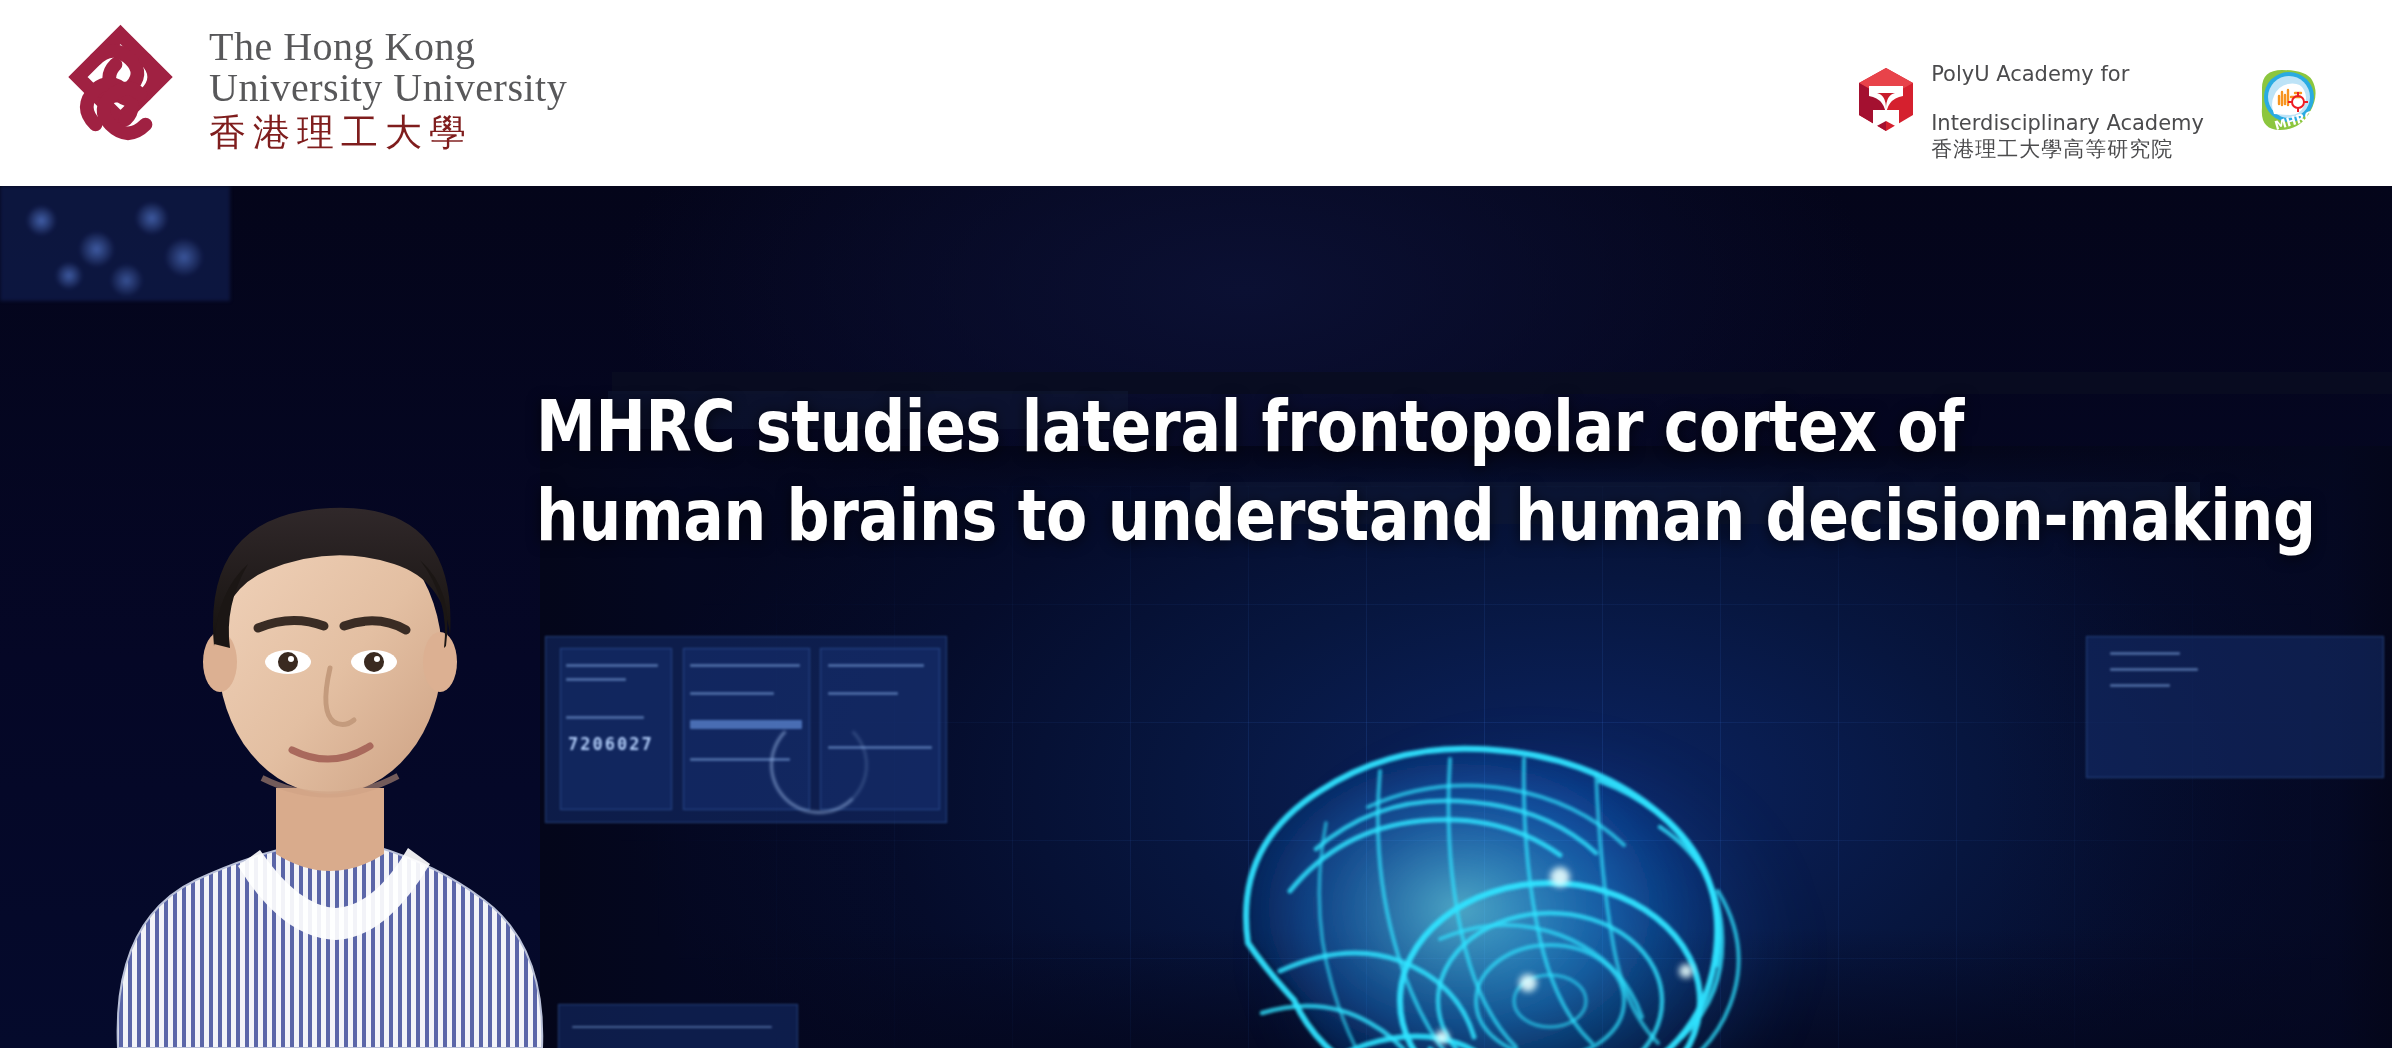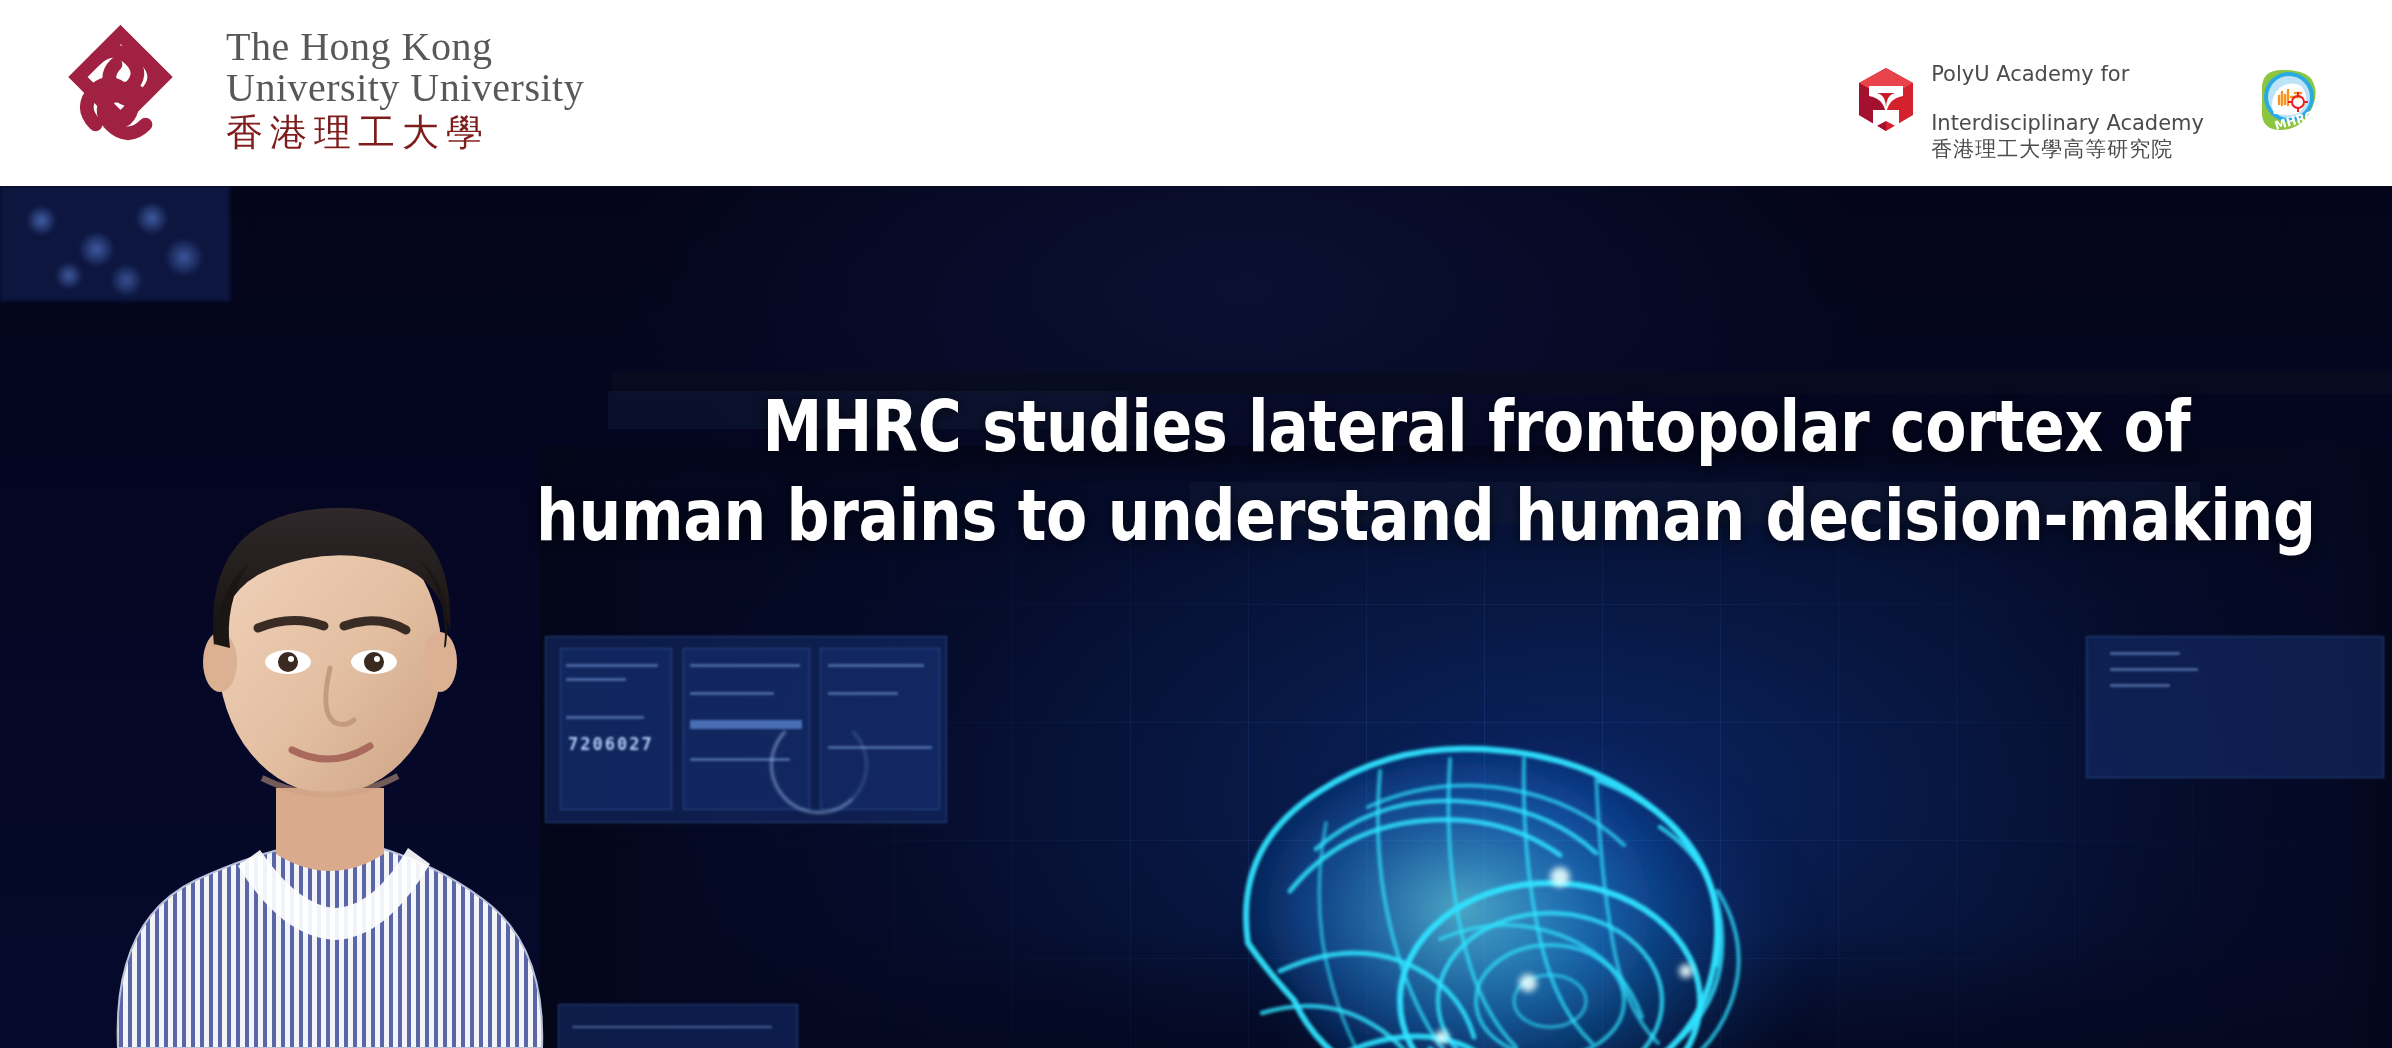--- a/index.html
+++ b/index.html
@@ -10,21 +10,21 @@
     overflow:hidden;
   }
   .page{position:relative;width:2392px;height:1048px;overflow:hidden;}
 
   
   .header{
     position:absolute;left:0;top:0;width:2392px;height:186px;
     background:#ffffff;
     display:flex;align-items:center;
   }
-  .header-left{position:absolute;left:58px;top:22px;display:flex;align-items:center;gap:43px;}
+  .header-left{position:absolute;left:58px;top:22px;display:flex;align-items:center;gap:26px;}
   .polyu-knot{width:125px;height:140px;flex:none;}
   .polyu-words{display:flex;flex-direction:column;justify-content:center;}
   .polyu-en{
     color:#58585a;letter-spacing:.5px;line-height:1.03;
     font-family:"Liberation Serif", serif;
   }
   .polyu-en .l1{font-size:40px;display:block;}
   .polyu-en .l2{font-size:40px;display:block;}
   .polyu-zh{
     font-size:37px;color:#7f1d1d;letter-spacing:7px;
@@ -126,21 +126,20 @@
 
   
   .headline{
     position:absolute;left:536px;top:196px;width:1760px;
     color:#ffffff;
     font-family:"DejaVu Sans Condensed","Liberation Sans Narrow","Liberation Sans", sans-serif;
     font-weight:bold;font-size:71px;line-height:1.26;
     letter-spacing:-.3px;
     text-shadow:0 2px 14px rgba(0,0,0,.65);
     white-space:nowrap;
-    text-align:right;
   }
   .headline .ln{display:block;transform:scaleX(.94);transform-origin:left center;}
 </style>
 </head>
 <body>
 
 <div class="page">
 
   <div class="header">
 

